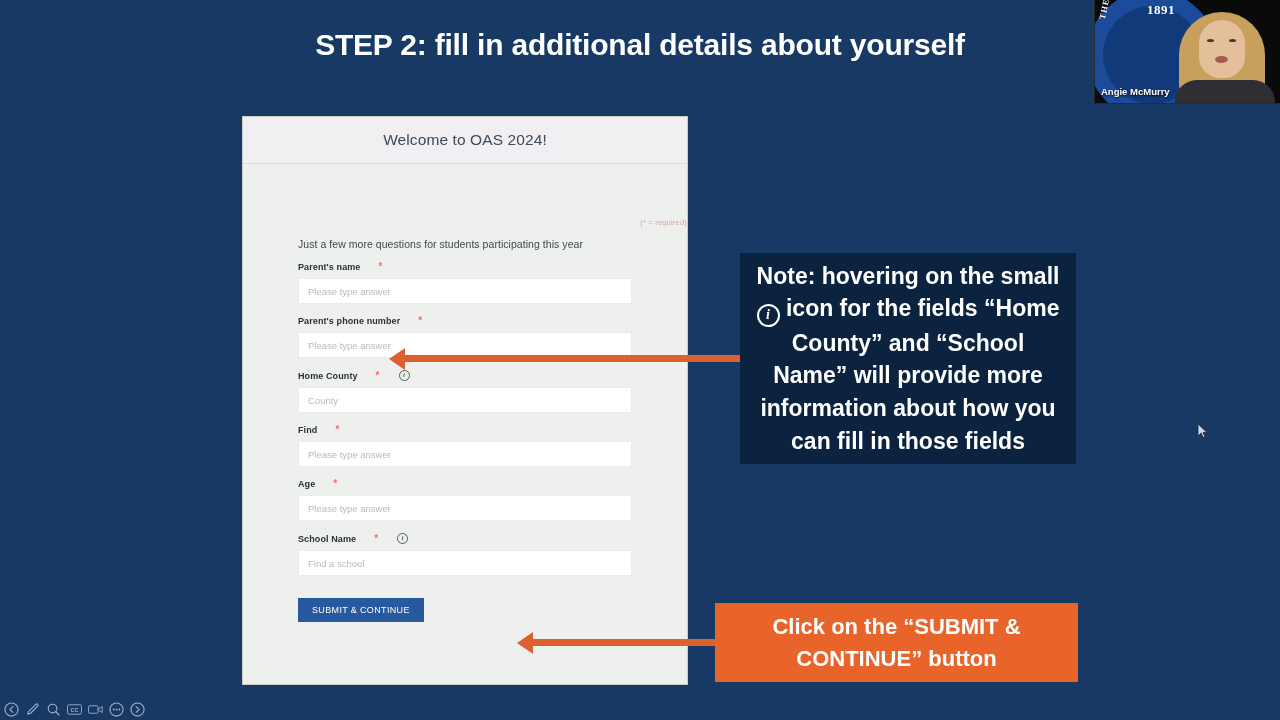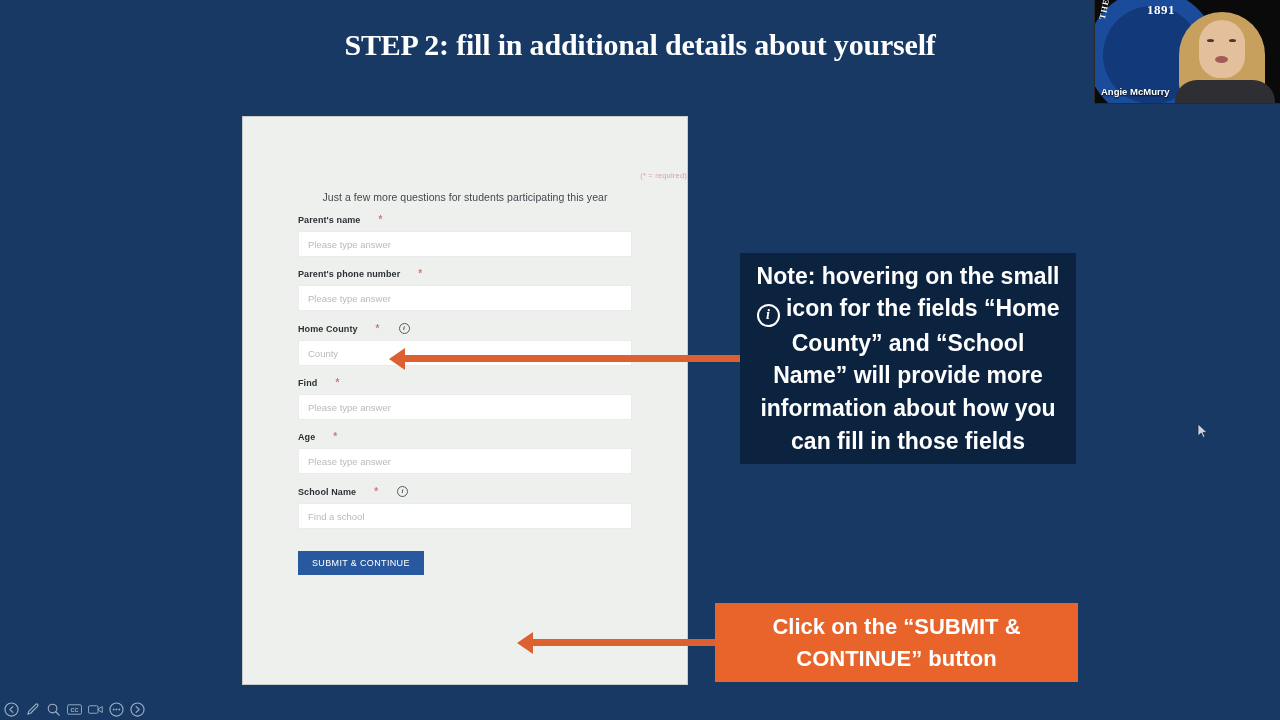--- a/index.html
+++ b/index.html
@@ -20,21 +20,21 @@
   #slide-title {
     position: absolute;
     left: 0;
     top: 28px;
     width: 1280px;
     text-align: center;
     color: #ffffff;
     font-size: 30px;
     font-weight: bold;
     letter-spacing: -0.2px;
-    font-family: Liberation Serif, serif;
+    font-family: Liberation Sans, sans-serif;
   }
 
   
   #form-card {
     position: absolute;
     left: 242px;
     top: 116px;
     width: 446px;
     height: 569px;
     background: #eef0ed;
@@ -62,21 +62,21 @@
   }
   #required-note {
     position: absolute;
     right: 0px;
     top: 54px;
     font-size: 7.5px;
     color: #d9a0ac;
     letter-spacing: 0.2px;
   }
   #form-subtitle {
-    text-align: center;
+    text-align: left;
     font-size: 10.5px;
     color: #42484f;
     padding-top: 74px;
     padding-bottom: 0px;
     letter-spacing: 0.05px;
   }
   .field {
     margin-top: 12px;
   }
   .field-label {
@@ -364,20 +364,23 @@
 </style>
 </head>
 <body>
 
 <div id="slide">
 
   <div id="slide-title">STEP 2: fill in additional details about yourself</div>
 
   <div id="form-card">
 
+    <div id="form-card-header">
+      <div id="form-title">Welcome to OAS 2024!</div>
+    </div>
 
     <div id="form-body">
 
       <div id="required-note">(* = required)</div>
 
       <div id="form-subtitle">Just a few more questions for students participating this year</div>
 
       <div class="field">
         <div class="field-label">
           <span>Parent's name</span>

